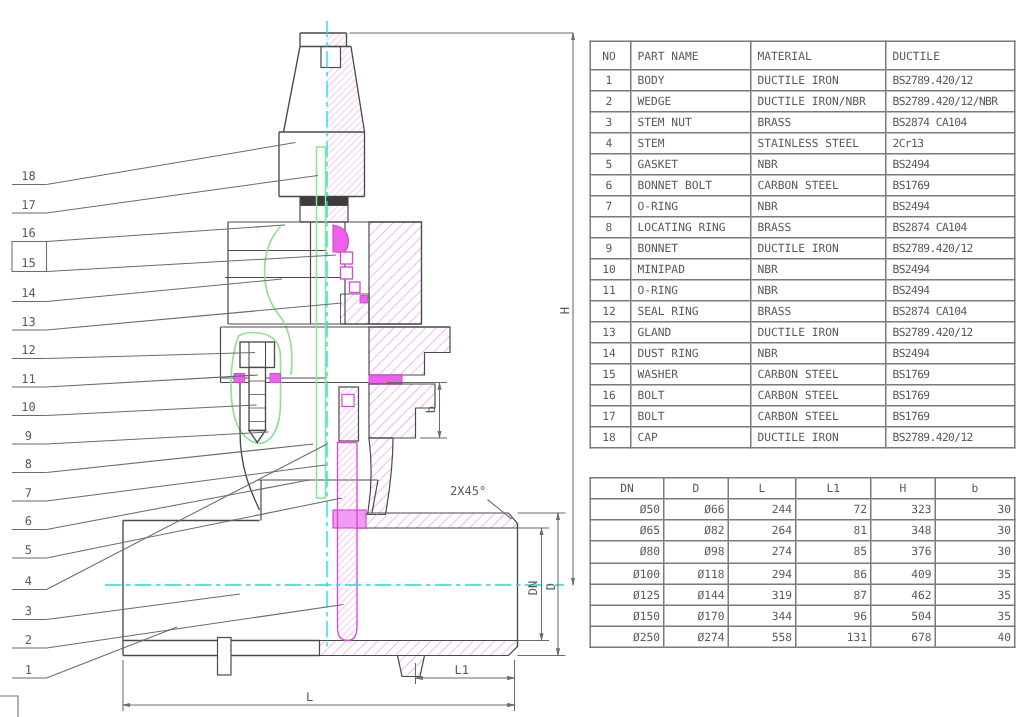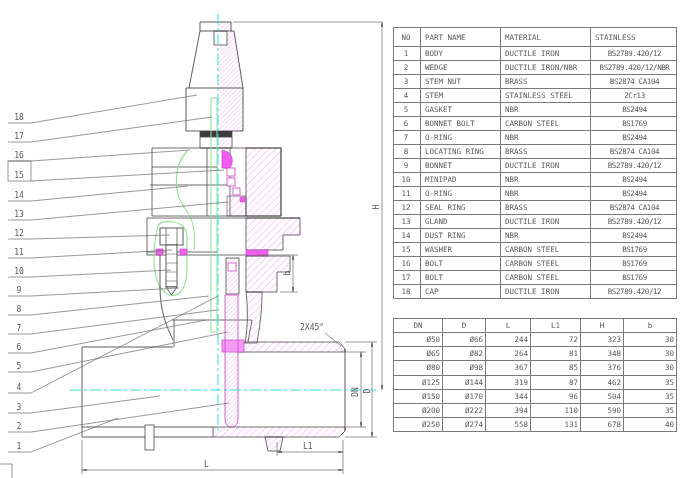--- a/index.html
+++ b/index.html
@@ -10,21 +10,21 @@
   .tc{font-size:8px;fill:#5a5a5a;}
   table{border-collapse:collapse;table-layout:fixed;position:absolute;
         font-family:"DejaVu Sans Mono",monospace;font-size:7.5px;color:#5a5a5a;
         background:#fff;}
   th,td{border:1px solid #7a7a7a;font-weight:normal;white-space:nowrap;overflow:hidden;
         padding:0 2px;}
   #partsTable{left:393px;top:27px;width:283px;}
   #partsTable th{height:18px;text-align:left;padding-left:4px;}
   #partsTable td{height:13px;line-height:13px;text-align:left;padding-left:4px;}
   #partsTable td:first-child,#partsTable th:first-child{text-align:center;padding-left:0;}
-  #partsTable td:last-child{letter-spacing:-0.4px;text-align:center;}
+  #partsTable td:last-child{letter-spacing:-0.4px;}
   #dimsTable{left:393px;top:318px;width:283px;}
   #dimsTable th{height:13px;text-align:center;}
   #dimsTable td{height:13.2px;line-height:13px;text-align:right;}
 </style>
 </head>
 <body>
 
 <div id="stage">
 
   <svg width="390" height="478" viewBox="0 0 390 478" style="position:absolute;left:0;top:0;">
@@ -201,21 +201,21 @@
         <col style="width: 27px;">
         <col style="width: 80px;">
         <col style="width: 90px;">
         <col style="width: 86px;">
       </colgroup>
       <thead>
         <tr>
           <th>NO</th>
           <th>PART NAME</th>
           <th>MATERIAL</th>
-          <th>STAINLESS</th>
+          <th>DUCTILE</th>
         </tr>
       </thead>
       <tbody>
         <tr>
           <td>1</td>
           <td>BODY</td>
           <td>DUCTILE IRON</td>
           <td>BS2789.420/12</td>
         </tr>
         <tr>
@@ -355,50 +355,50 @@
           <td>Ø65</td>
           <td>Ø82</td>
           <td>264</td>
           <td>81</td>
           <td>348</td>
           <td>30</td>
         </tr>
         <tr>
           <td>Ø80</td>
           <td>Ø98</td>
-          <td>367</td>
+          <td>274</td>
           <td>85</td>
           <td>376</td>
           <td>30</td>
+        </tr>
+        <tr>
+          <td>Ø100</td>
+          <td>Ø118</td>
+          <td>294</td>
+          <td>86</td>
+          <td>409</td>
+          <td>35</td>
         </tr>
         <tr>
           <td>Ø125</td>
           <td>Ø144</td>
           <td>319</td>
           <td>87</td>
           <td>462</td>
           <td>35</td>
         </tr>
         <tr>
           <td>Ø150</td>
           <td>Ø170</td>
           <td>344</td>
           <td>96</td>
           <td>504</td>
           <td>35</td>
         </tr>
         <tr>
-          <td>Ø200</td>
-          <td>Ø222</td>
-          <td>394</td>
-          <td>110</td>
-          <td>590</td>
-          <td>35</td>
-        </tr>
-        <tr>
           <td>Ø250</td>
           <td>Ø274</td>
           <td>558</td>
           <td>131</td>
           <td>678</td>
           <td>40</td>
         </tr>
       </tbody>
     </table>
 

